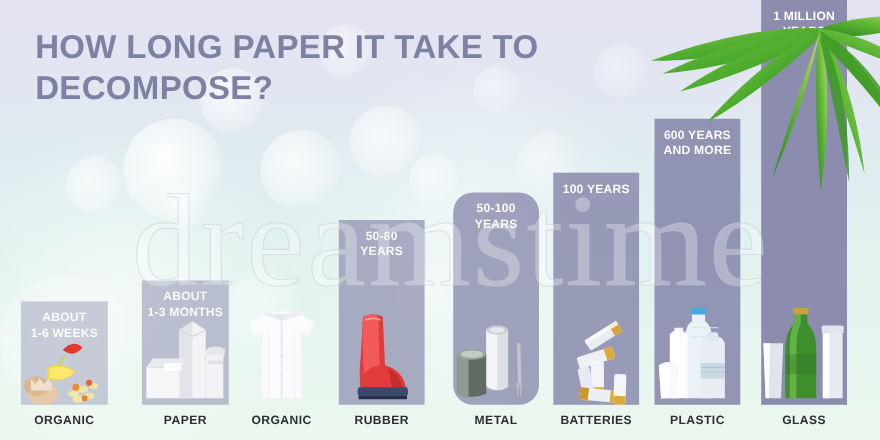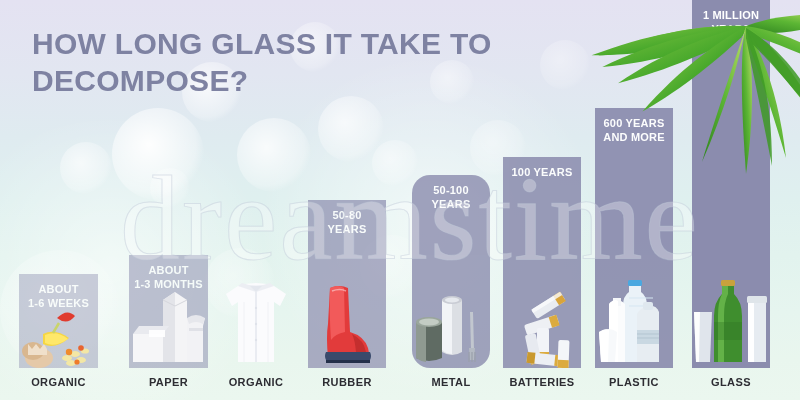--- a/index.html
+++ b/index.html
@@ -129,21 +129,21 @@
   <div class="bokeh" style="left:60px;  top:142px; width:52px; height:52px; opacity:.7;"></div>
   <div class="bokeh" style="left:372px; top:140px; width:46px; height:46px; opacity:.55;"></div>
   <div class="bokeh" style="left:150px; top:168px; width:40px; height:40px; opacity:.5;"></div>
   <div class="bokeh" style="left:430px; top:60px; width:44px; height:44px; opacity:.5;"></div>
   <div class="bokeh" style="left:470px; top:120px; width:56px; height:56px; opacity:.45;"></div>
   <div class="bokeh" style="left:540px; top:40px; width:50px; height:50px; opacity:.4;"></div>
   <div class="bokeh" style="left:0px;   top:250px; width:120px; height:120px; opacity:.45;"></div>
   <div class="bokeh" style="left:205px; top:248px; width:70px; height:70px; opacity:.4;"></div>
   <div class="bokeh" style="left:360px; top:235px; width:64px; height:64px; opacity:.35;"></div>
 
-  <h1 id="title">HOW LONG GLASS IT TAKE TO DECOMPOSE?</h1>
+  <h1 id="title">HOW LONG PAPER IT TAKE TO DECOMPOSE?</h1>
 
   <svg id="palm" viewBox="0 0 260 200">
     <defs>
       <linearGradient id="lg1" x1="0" y1="0" x2="1" y2="1">
         <stop offset="0%" stop-color="#9fd44e"></stop>
         <stop offset="55%" stop-color="#49a92c"></stop>
         <stop offset="100%" stop-color="#2c7d1c"></stop>
       </linearGradient>
       <linearGradient id="lg2" x1="1" y1="0" x2="0" y2="1">
         <stop offset="0%" stop-color="#c2e06a"></stop>

